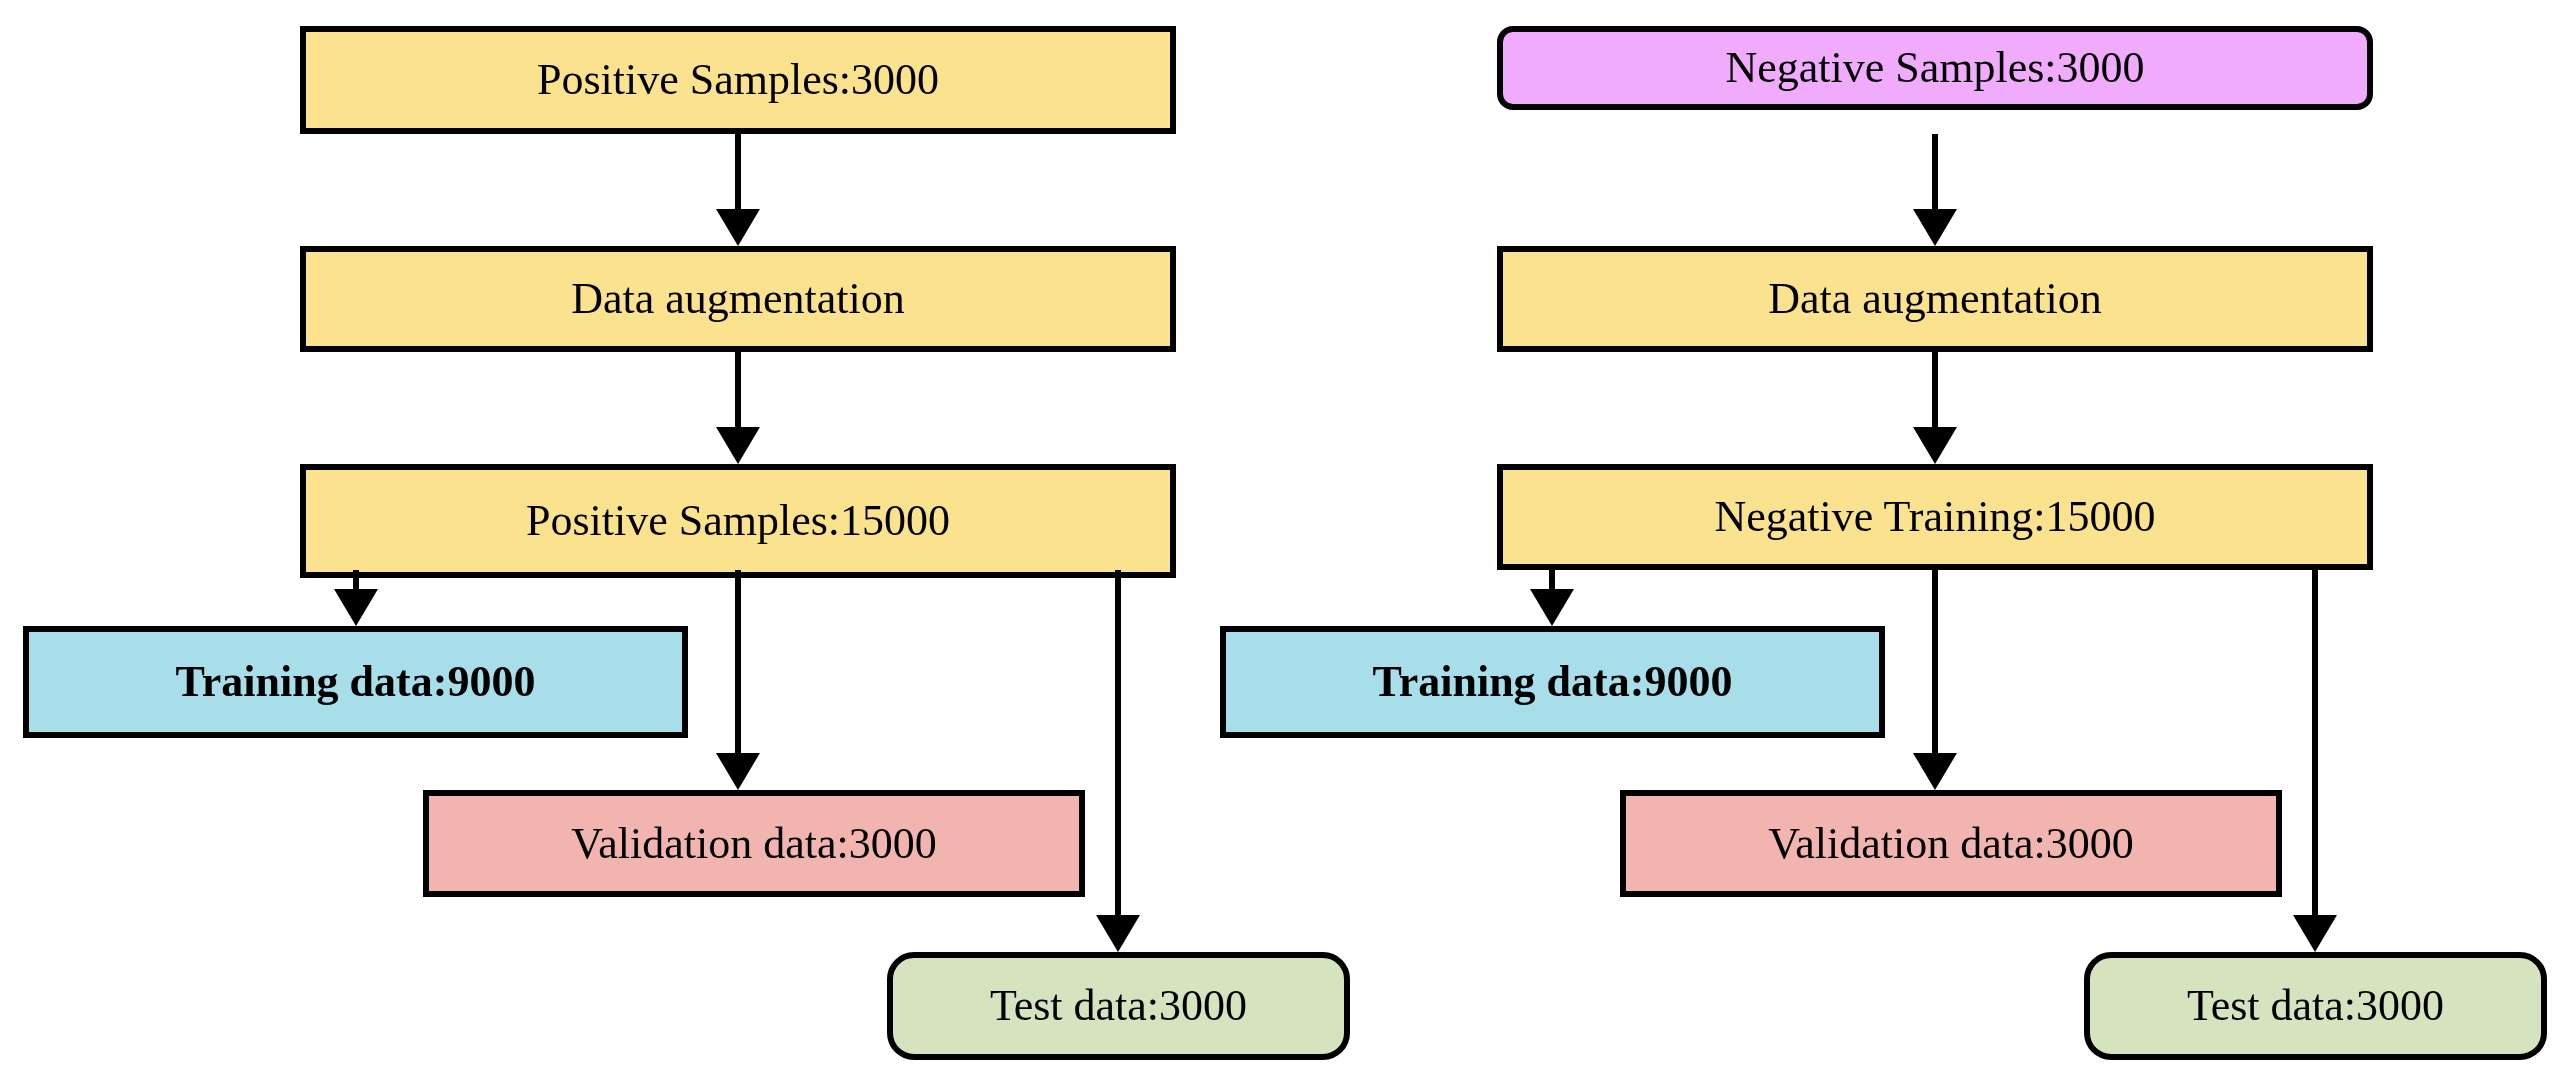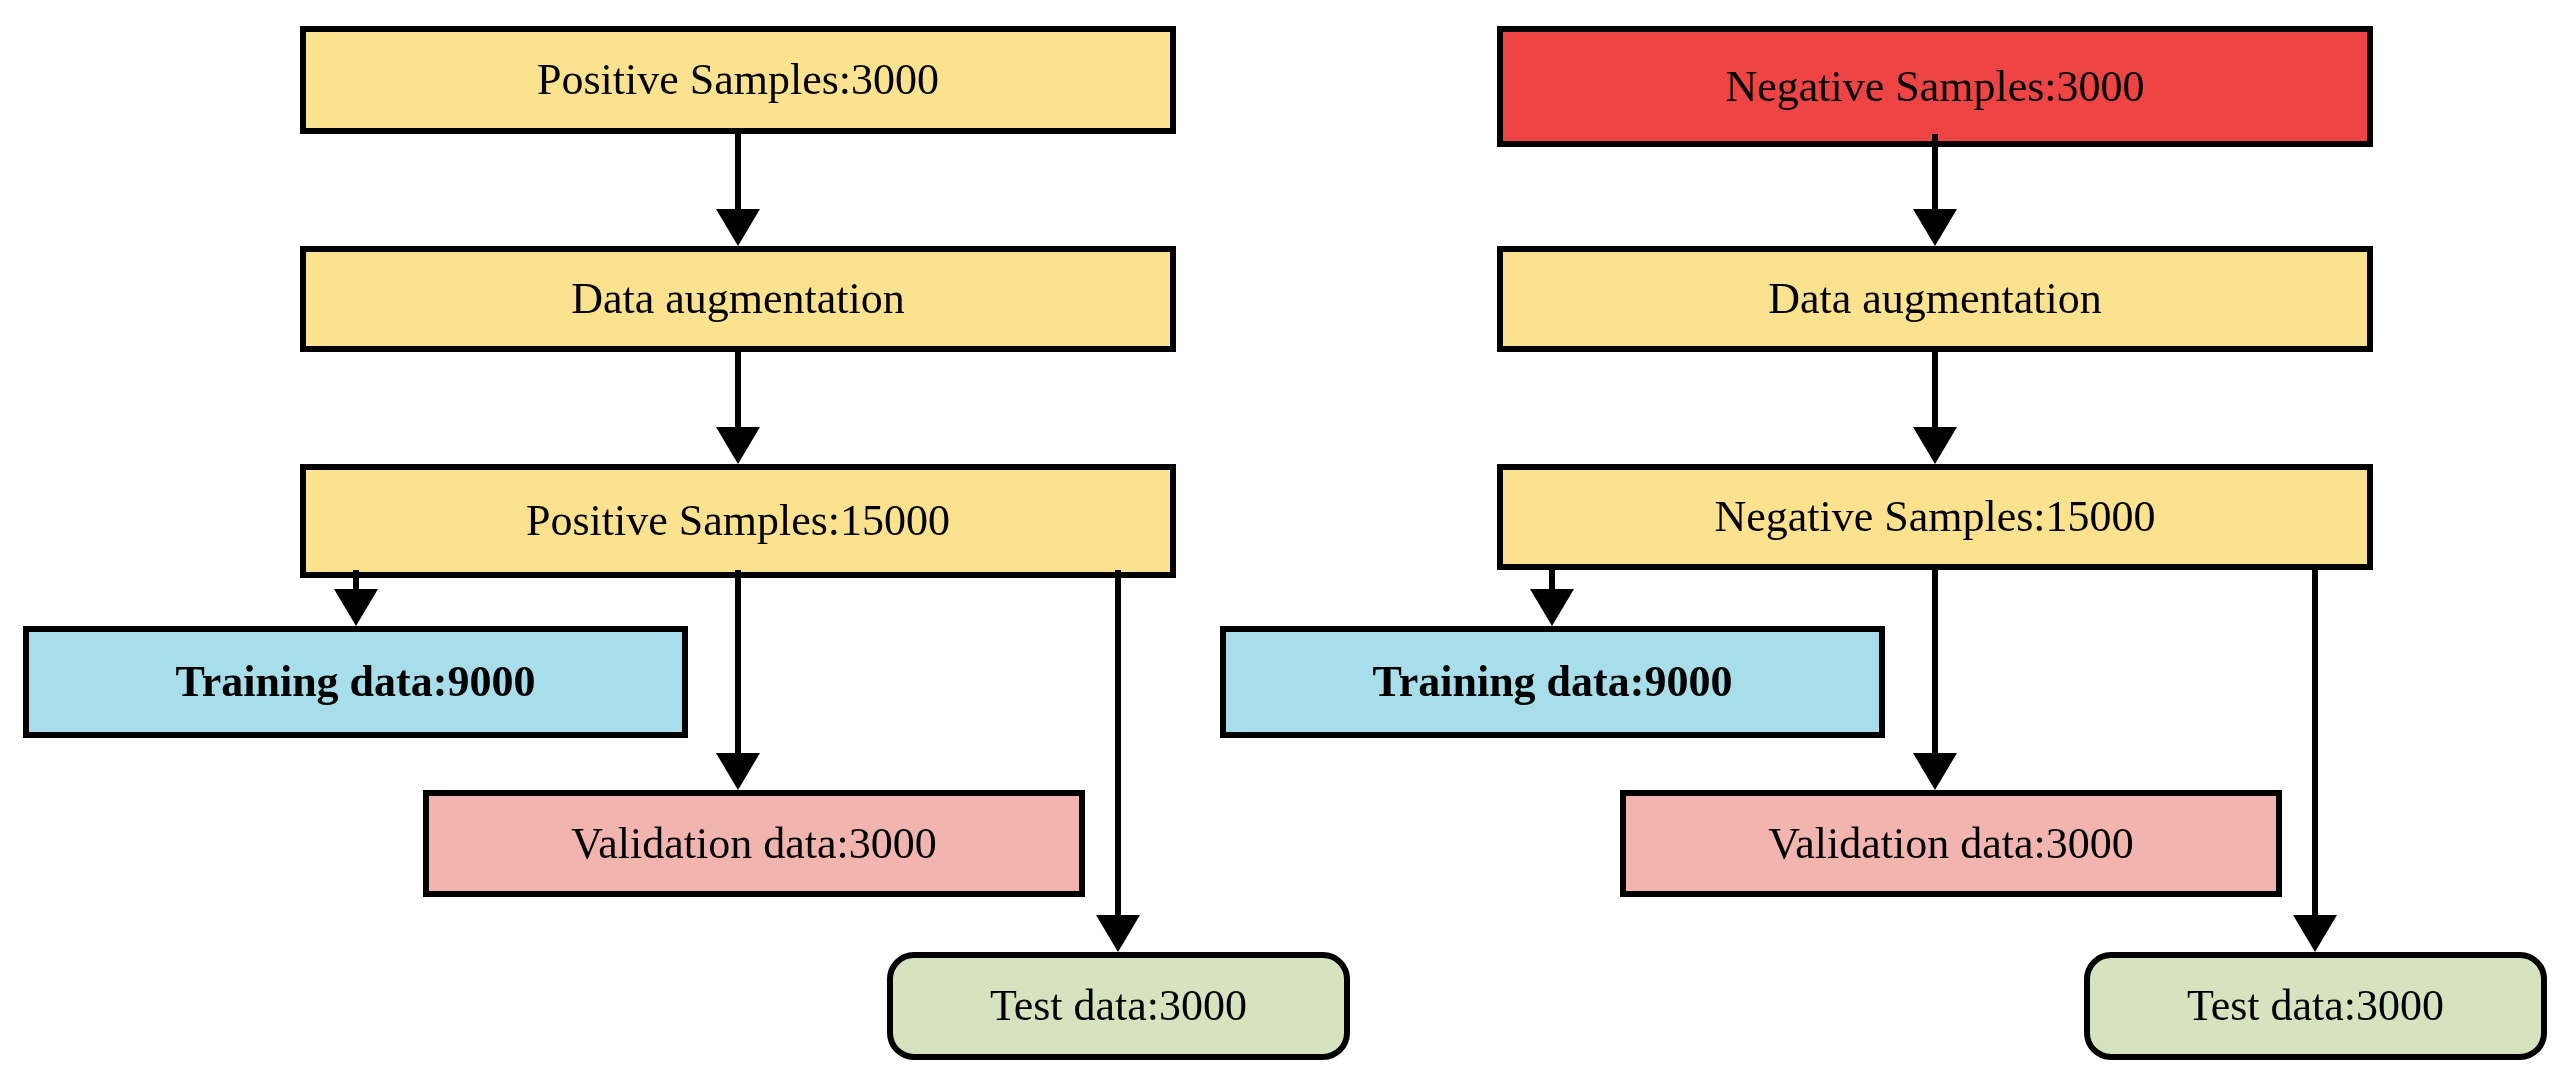--- a/index.html
+++ b/index.html
@@ -68,25 +68,25 @@
   <div class="node fill-pink" style="left: 407px; top: 790px; width: 662px; height: 107px; background-color: rgb(241, 180, 174);">Validation data:3000</div>
 
   <div class="node fill-green" style="left: 887px; top: 952px; width: 463px; height: 108px; background-color: rgb(214, 227, 191);">Test data:3000</div>
 
   <div class="arrow" style="left:735px; top:134px; height:75px;"></div>
   <div class="arrow" style="left:735px; top:352px; height:75px;"></div>
   <div class="arrow" style="left:353px; top:570px; height:18.5px;"></div>
   <div class="arrow" style="left:735px; top:570px; height:183px;"></div>
   <div class="arrow" style="left:1115px; top:570px; height:345px;"></div>
 
-  <div class="node fill-yellow" style="left: 1497px; top: 26px; width: 876px; height: 121px; background-color: #ef4444;">Negative Samples:3000</div>
+  <div class="node fill-yellow" style="left: 1497px; top: 26px; width: 876px; height: 84px; background-color: #f0abfc; border-radius: 16px;">Negative Samples:3000</div>
 
   <div class="node fill-yellow" style="left: 1497px; top: 246px; width: 876px; height: 106px; background-color: rgb(251, 226, 142);">Data augmentation</div>
 
-  <div class="node fill-yellow" style="left: 1497px; top: 464px; width: 876px; height: 106px; background-color: rgb(251, 226, 142);">Negative Samples:15000</div>
+  <div class="node fill-yellow" style="left: 1497px; top: 464px; width: 876px; height: 106px; background-color: rgb(251, 226, 142);">Negative Training:15000</div>
 
   <div class="node fill-blue" style="left: 1220px; top: 626px; width: 665px; height: 112px; background-color: rgb(167, 222, 233);">Training data:9000</div>
 
   <div class="node fill-pink" style="left: 1604px; top: 790px; width: 662px; height: 107px; background-color: rgb(241, 180, 174);">Validation data:3000</div>
 
   <div class="node fill-green" style="left: 2084px; top: 952px; width: 463px; height: 108px; background-color: rgb(214, 227, 191);">Test data:3000</div>
 
   <div class="arrow" style="left:1932px; top:134px; height:75px;"></div>
   <div class="arrow" style="left:1932px; top:352px; height:75px;"></div>
   <div class="arrow" style="left:1549px; top:570px; height:18.5px;"></div>

